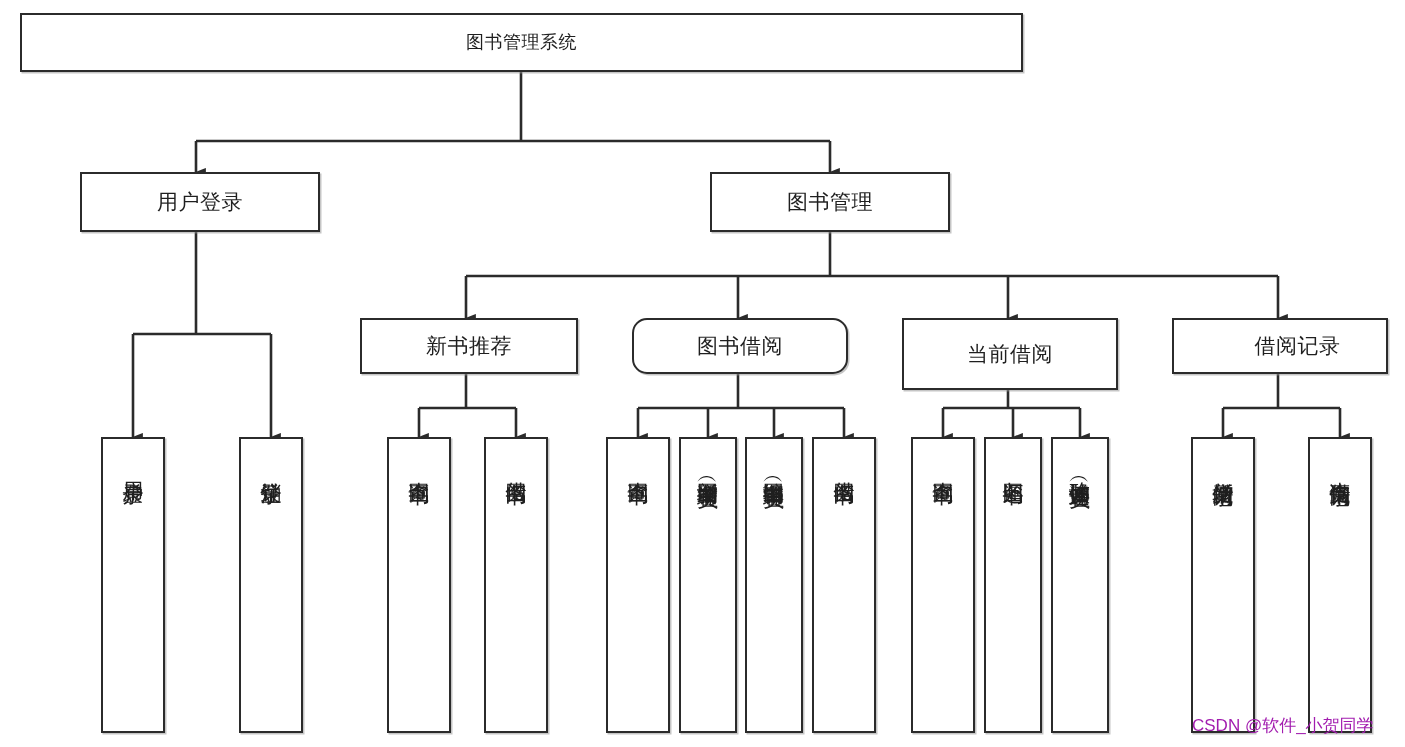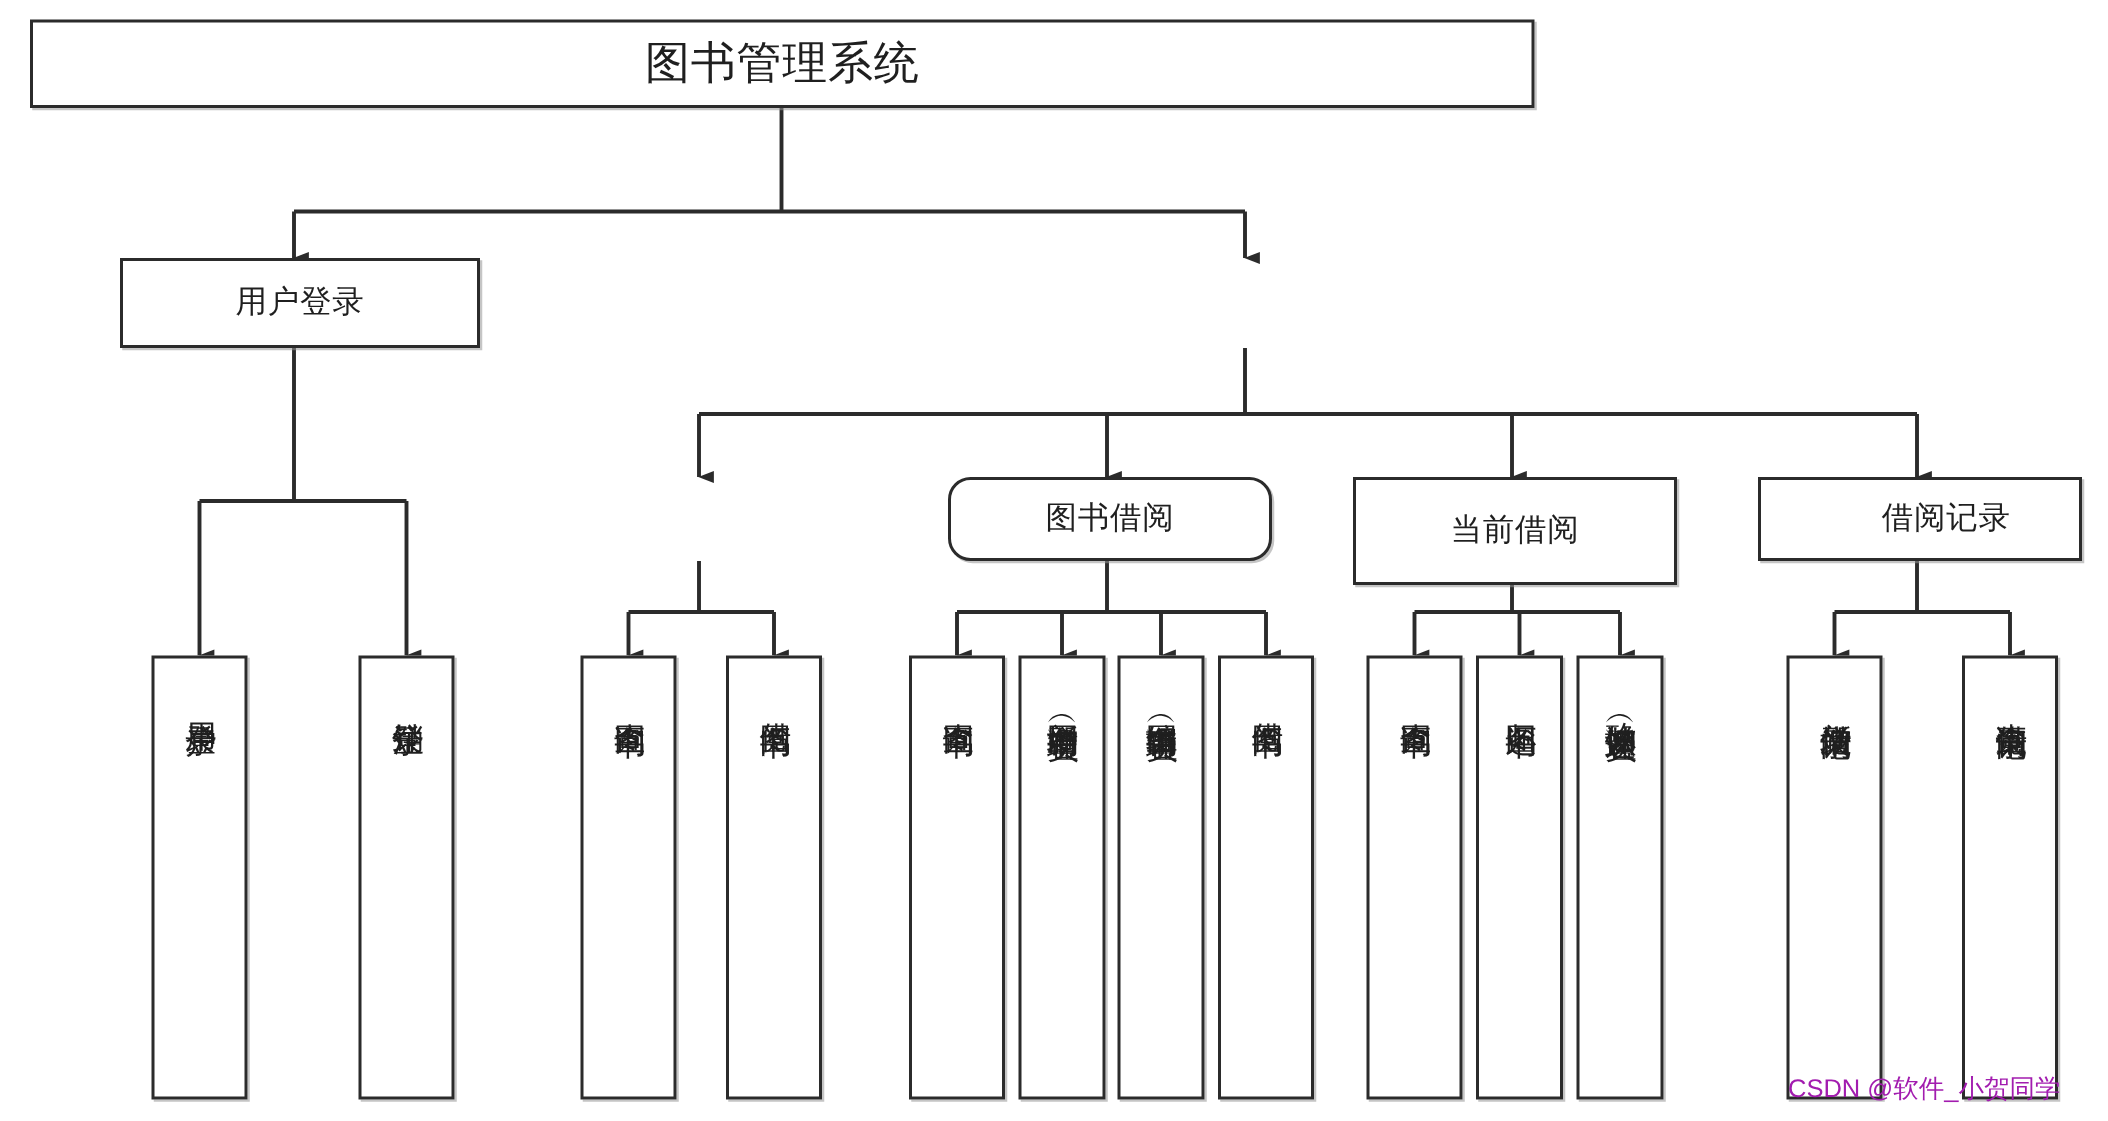--- a/index.html
+++ b/index.html
@@ -36,21 +36,21 @@
     justify-content: center;
     box-shadow: 1.5px 1.5px 0 rgba(150,150,150,0.55);
   }
   .node .lbl {
     font-size: 21px;
     line-height: 1.25;
     color: #1f1f1f;
     letter-spacing: 0.5px;
     white-space: nowrap;
   }
-  .node.root .lbl { font-size: 30px; }
+  .node.root .lbl { font-size: 18px; }
   .node.leaf {
     align-items: flex-start;
     justify-content: center;
     padding-top: 26px;
   }
   .node.leaf .lbl {
     writing-mode: vertical-rl;
     text-orientation: upright;
     font-size: 21px;
     line-height: 1.05;
@@ -117,21 +117,27 @@
       </g>
   </svg>
 
   <div class="node root" id="node-root" style="left: 20px; top: 13px; width: 1003px; height: 59px;">
     <span class="lbl">图书管理系统</span>
   </div>
 
   <div class="node" id="n-l2-0" style="left: 80px; top: 172px; width: 240px; height: 60px;">
     <span class="lbl">用户登录</span>
   </div>
+  <div class="node" id="n-l2-1" style="left: 710px; top: 172px; width: 240px; height: 60px;">
+    <span class="lbl">图书管理</span>
+  </div>
 
+  <div class="node" id="n-l3-0" style="left: 360px; top: 318px; width: 218px; height: 56px;">
+    <span class="lbl">新书推荐</span>
+  </div>
   <div class="node" id="n-l3-1" style="left: 632px; top: 318px; width: 216px; height: 56px; border-radius: 15px;">
     <span class="lbl">图书借阅</span>
   </div>
   <div class="node" id="n-l3-2" style="left: 902px; top: 318px; width: 216px; height: 72px;">
     <span class="lbl">当前借阅</span>
   </div>
   <div class="node" id="n-l3-3" style="left: 1172px; top: 318px; width: 216px; height: 56px; padding-left: 35px;">
     <span class="lbl">借阅记录</span>
   </div>
 

